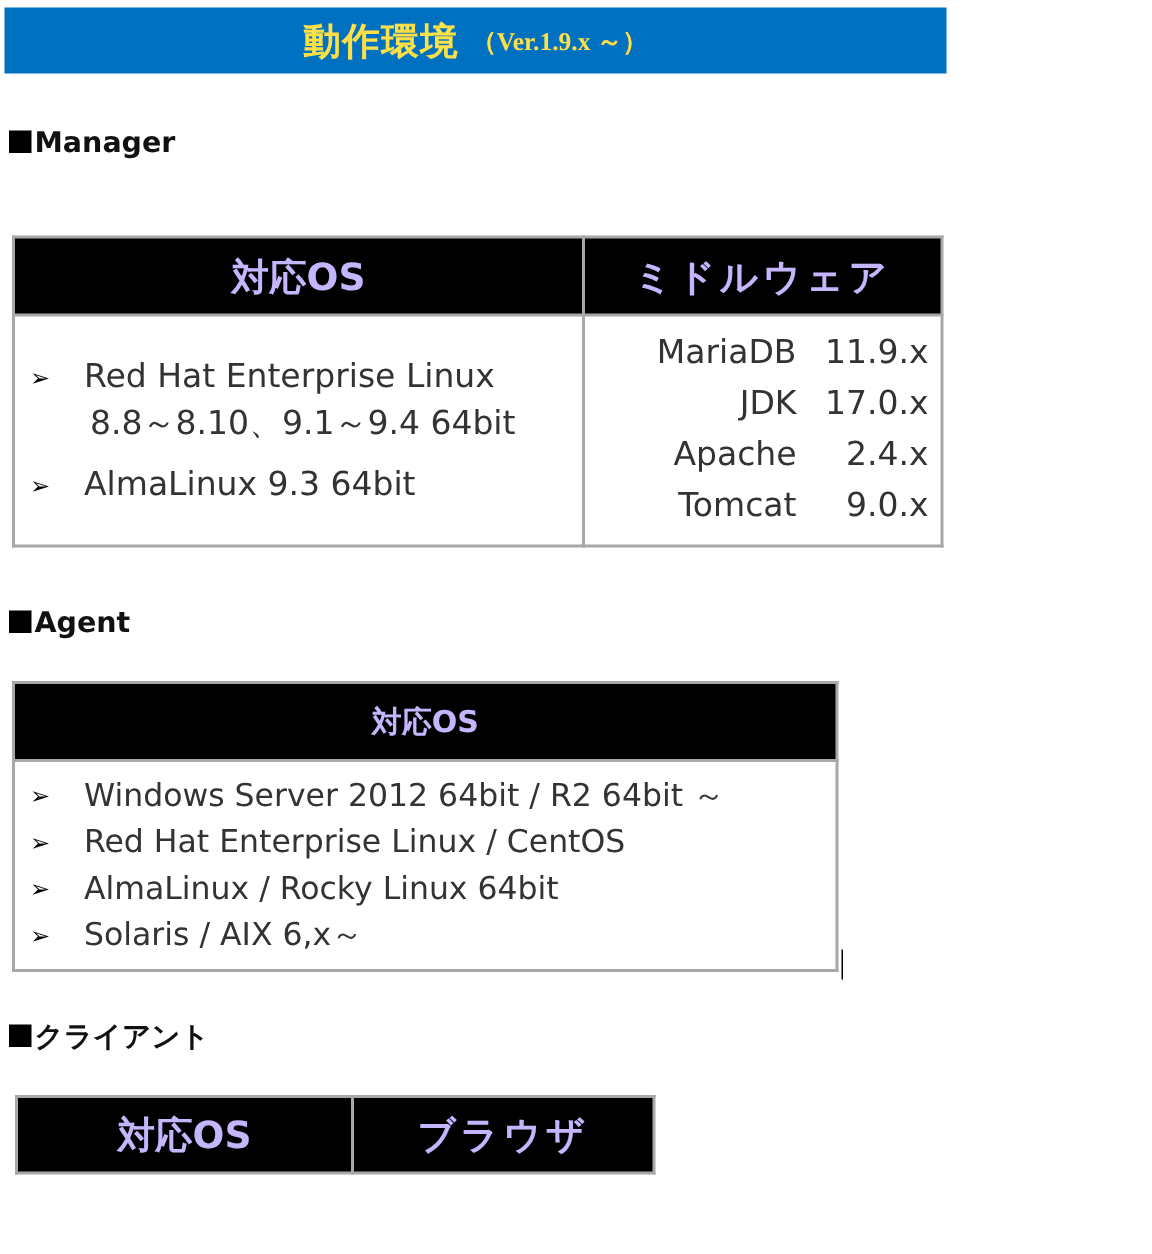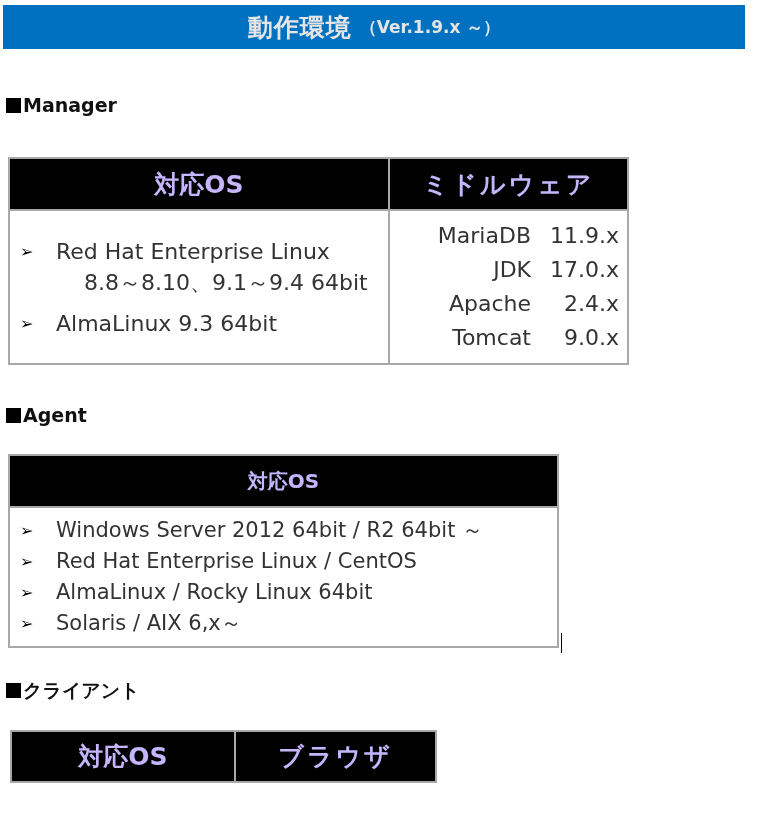--- a/index.html
+++ b/index.html
@@ -1,20 +1,20 @@
 <!DOCTYPE html>
 <html><head>
 <meta charset="utf-8">
 <style>
   html, body { margin: 0; padding: 0; background: #ffffff; }
   body { width: 768px; height: 836px; position: relative; overflow: hidden;
          font-family: "DejaVu Sans", "Liberation Sans", sans-serif; color: #222; }
-  .banner { position: absolute; left: 3px; top: 5px; width: 742px; height: 44px;
-            background: #0070c0; color: #e5e5e5; display: flex; align-items: center;
-            justify-content: center; font-weight: bold; }
+  .banner { position: absolute; left: 3px; top: 5px; width: 628px; height: 44px;
+            background: #0070c0; color: #fde047; display: flex; align-items: center;
+            justify-content: center; font-weight: bold; font-family: Liberation Serif, serif; }
   .banner .main { font-size: 25px; letter-spacing: 1px; }
   .banner .sub { font-size: 17px; margin-left: 8px; font-weight: bold; }
   .section-title { position: absolute; left: 6px; font-weight: bold; font-size: 19px; color: #111; }
   .section-title .square { display: inline-block; width: 15px; height: 15px; background: #000;
                            vertical-align: -1px; margin-right: 2px; }
   table.spec { position: absolute; border-collapse: collapse; }
   table.spec th { background: #000; color: #c4b5fd; font-weight: bold; border: 2px solid #a8a8a8;
                   padding: 0; text-align: center; }
   table.spec td { border: 2px solid #a8a8a8; padding: 0; vertical-align: middle; color: #333; }
   .bullet-list { list-style: none; margin: 0; padding: 0; }
@@ -48,36 +48,36 @@
   .text-cursor { position: absolute; left: 561px; top: 633px; width: 1px; height: 20px; background: #000; }
 </style>
 </head>
 <body>
 
 <div class="banner">
   <span class="main">動作環境</span>
   <span class="sub">（Ver.1.9.x ～）</span>
 </div>
 
-<div class="section-title" style="top:94px;">
+<div class="section-title" style="top:84px;">
   <span class="square"></span><span>Manager</span>
 </div>
 <table class="spec" id="mgr">
   <tbody>
       <tr>
     <th class="c1">対応OS</th>
     <th style="letter-spacing:3px;">ミドルウェア</th>
   </tr>
   <tr>
     <td class="os-cell">
       <ul class="bullet-list">
         <li>
           <span class="arrow">➢</span>
           <div>Red Hat Enterprise Linux</div>
-          <div style="padding-left:4px;margin-left:24px;">8.8～8.10、9.1～9.4  64bit</div>
+          <div style="padding-left:4px;">8.8～8.10、9.1～9.4  64bit</div>
         </li>
         <li class="gap">
           <span class="arrow">➢</span>
           <div>AlmaLinux 9.3 64bit</div>
         </li>
       </ul>
     </td>
     <td class="mw-cell">
       <div class="mw-row">
         <span class="name">MariaDB</span>

